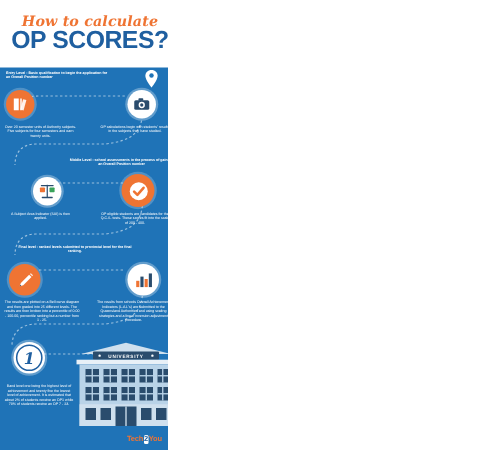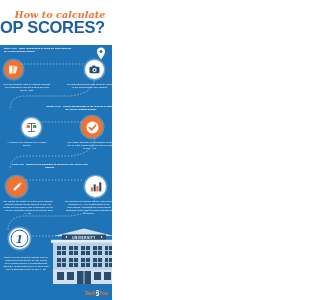--- a/index.html
+++ b/index.html
@@ -11,21 +11,21 @@
   .page{position:relative;width:112px;height:300px;background:#1f73b7;overflow:hidden;}
 
   
   .header{position:absolute;left:0;top:0;width:120px;height:45px;background:#ffffff;}
   .title-script{
     position:absolute;left:0;top:9px;width:120px;text-align:center;
     font-family:"DejaVu Serif",serif;font-style:italic;font-weight:bold;
     font-size:9.5px;color:#ef7433;letter-spacing:.1px;
   }
   .title-main{
-    position:absolute;left:0;top:19px;width:120px;text-align:left;
+    position:absolute;left:0;top:19px;width:120px;text-align:center;
     font-family:"Liberation Sans",sans-serif;font-weight:bold;
     font-size:16.5px;color:#1f5fa0;letter-spacing:-.3px;line-height:17px;
   }
 
   
   .cap{
     position:absolute;color:#ffffff;font-size:2.4px;line-height:3.1px;
     text-align:center;font-family:"Liberation Sans",sans-serif;
   }
   .cap.b{font-weight:bold;}

